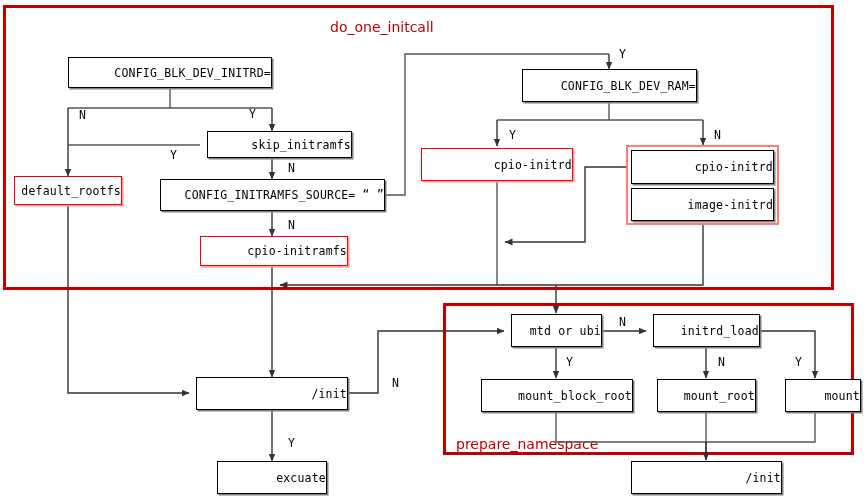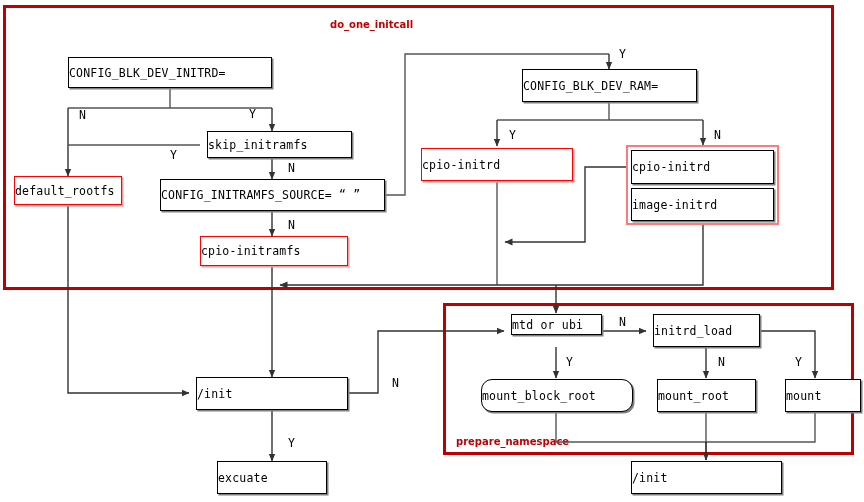--- a/index.html
+++ b/index.html
@@ -25,31 +25,31 @@
   .group-box {
     position: absolute;
     border: 3px solid #c00000;
     box-sizing: border-box;
     background: transparent;
   }
   .group-label {
     position: absolute;
     color: #c00000;
     font-family: "DejaVu Sans", "Liberation Sans", sans-serif;
-    font-weight: bold;
-    font-size: 10px;
+    font-weight: normal;
+    font-size: 14px;
     letter-spacing: 0px;
     white-space: nowrap;
   }
   .node {
     position: absolute;
     box-sizing: border-box;
     display: flex;
     align-items: center;
-    justify-content: flex-start;
+    justify-content: flex-end;
     background: #ffffff;
     font-size: 11.5px;
     color: #000000;
     white-space: nowrap;
     letter-spacing: 0.2px;
   }
   .node.black {
     border: 1px solid #000000;
     box-shadow: 1.5px 1.5px 0 0 #808080;
   }
@@ -181,29 +181,29 @@
   </div>
 
   <div class="node black" style="left:196px; top:377px; width:152px; height:33px;">
     <span>/init</span>
   </div>
 
   <div class="node black" style="left:217px; top:461px; width:110px; height:33px;">
     <span>excuate</span>
   </div>
 
-  <div class="node black" style="left:511px; top:314px; width:91px; height:21px;">
+  <div class="node black" style="left:511px; top:314px; width:91px; height:33px;">
     <span>mtd or ubi</span>
   </div>
 
   <div class="node black" style="left:653px; top:314px; width:107px; height:33px;">
     <span>initrd_load</span>
   </div>
 
-  <div class="node black" style="left:481px; top:379px; width:152px; height:33px;border-radius:11px;">
+  <div class="node black" style="left:481px; top:379px; width:152px; height:33px;">
     <span>mount_block_root</span>
   </div>
 
   <div class="node black" style="left:657px; top:379px; width:99px; height:33px;">
     <span>mount_root</span>
   </div>
 
   <div class="node black" style="left:785px; top:379px; width:76px; height:33px;">
     <span>mount</span>
   </div>

